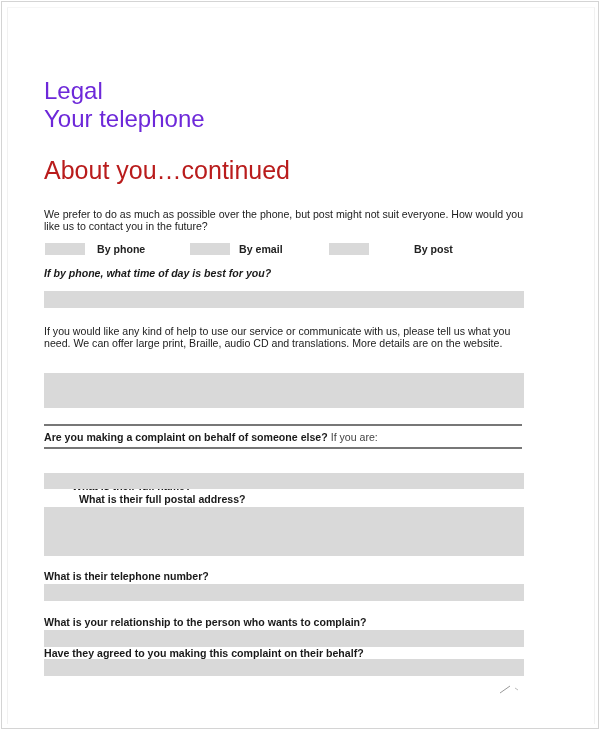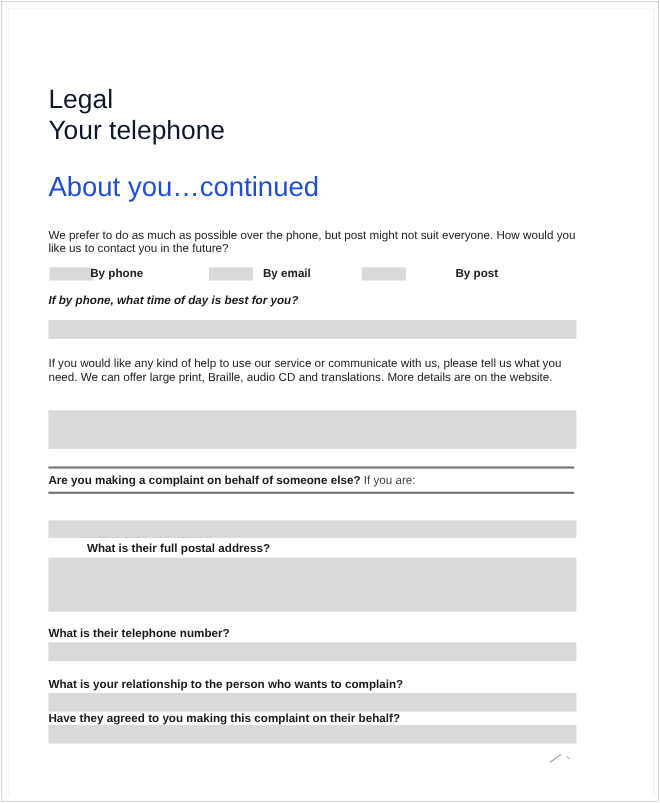--- a/index.html
+++ b/index.html
@@ -3,22 +3,22 @@
   <meta charset="utf-8">
   <style>
     html, body { margin: 0; padding: 0; background: #ffffff; }
     body { width: 600px; height: 730px; position: relative; overflow: hidden;
            font-family: "Liberation Sans", sans-serif; color: #111; }
     .page { position: absolute; left: 1px; top: 1px; width: 596px; height: 726px;
             border: 1px solid #d4d4d4; background: #fff; }
     .page-inner-edge { position: absolute; left: 5px; top: 5px; width: 586px; height: 716px;
             border-left: 1px solid #f1f1f1; border-right: 1px solid #f1f1f1; border-top: 1px solid #f6f6f6; }
     .abs { position: absolute; }
-    .title { font-size: 24px; line-height: 26px; color: #0f172a; left: 44px; }
-    .section-title { font-size: 25px; line-height: 30px; color: #1d4ed8; left: 44px; }
+    .title { font-size: 24px; line-height: 26px; color: #6d28d9; left: 44px; }
+    .section-title { font-size: 25px; line-height: 30px; color: #b91c1c; left: 44px; }
     .para { font-size: 10.6px; line-height: 12.2px; color: #222; left: 44px; width: 480px; }
     .label { font-size: 10.6px; font-weight: bold; color: #1a1a1a; left: 44px; white-space: nowrap; }
     .box { background: #d9d9d9; left: 44px; width: 480px; }
     .check { background: #d9d9d9; width: 40px; height: 12px; }
     .check-label { font-size: 10.6px; font-weight: bold; color: #222; }
     .rule { left: 44px; width: 478px; height: 0; border-top: 2px solid #777; }
     .normal { font-weight: normal; color: #444; }
     .mark { left: 498px; top: 683px; width: 26px; height: 12px; }
   </style>
 </head>
@@ -29,21 +29,21 @@
 </div>
 
 <div class="abs title" style="top:78px;">Legal</div>
 <div class="abs title" style="top:106px;">Your telephone</div>
 
 <div class="abs section-title" style="top:155px;">About you…continued</div>
 
 <div class="abs para" style="top:208px;">We prefer to do as much as possible over the phone, but post might not suit everyone. How would you like us to contact you in the future?</div>
 
 <div class="abs check" style="left:45px; top:243px;"></div>
-<div class="abs check-label" style="left:82px; top:243px;">By phone</div>
+<div class="abs check-label" style="left:97px; top:243px;">By phone</div>
 
 <div class="abs check" style="left:190px; top:243px;"></div>
 <div class="abs check-label" style="left:239px; top:243px;">By email</div>
 
 <div class="abs check" style="left:329px; top:243px;"></div>
 <div class="abs check-label" style="left:390px; top:243px;margin-left:24px;">By post</div>
 
 <div class="abs label" style="top:267px;font-style:italic;">If by phone, what time of day is best for you?</div>
 <div class="abs box" style="top:291px; height:17px;"></div>
 

